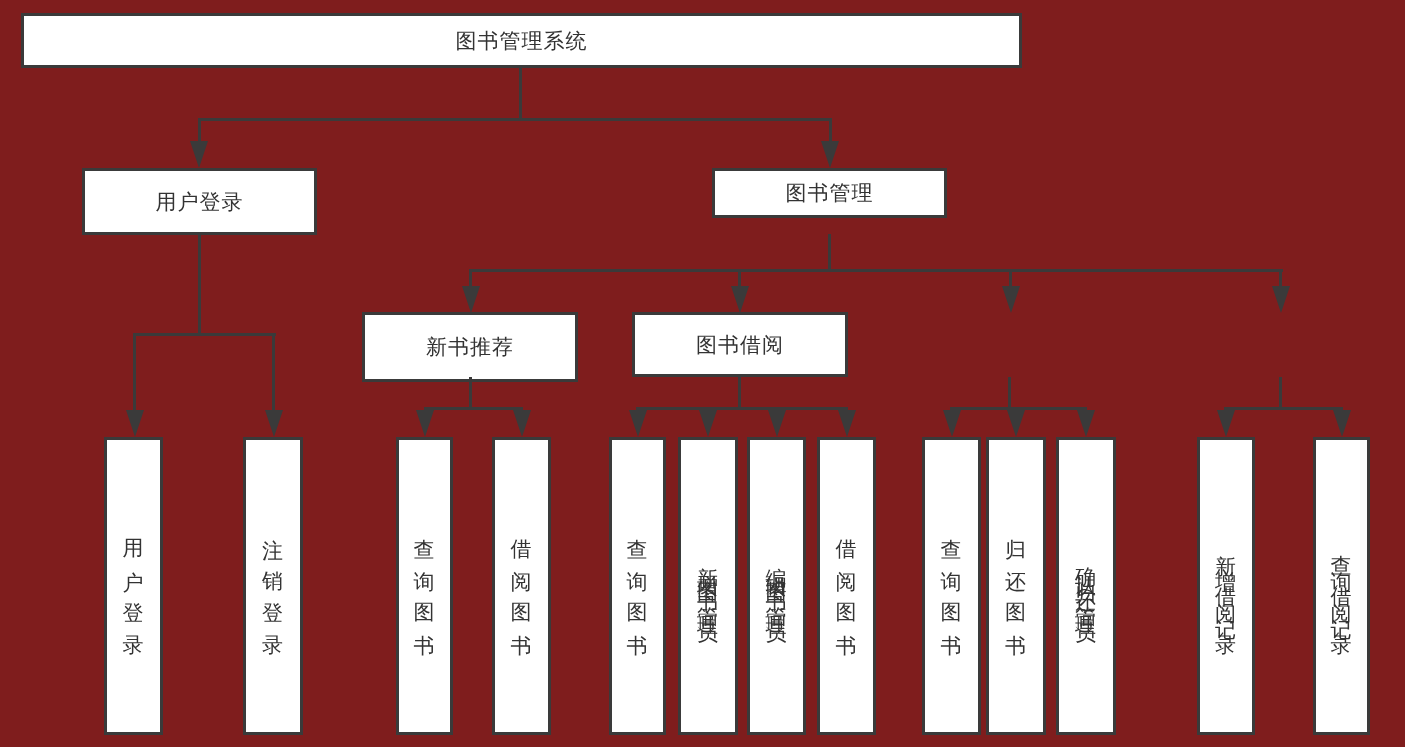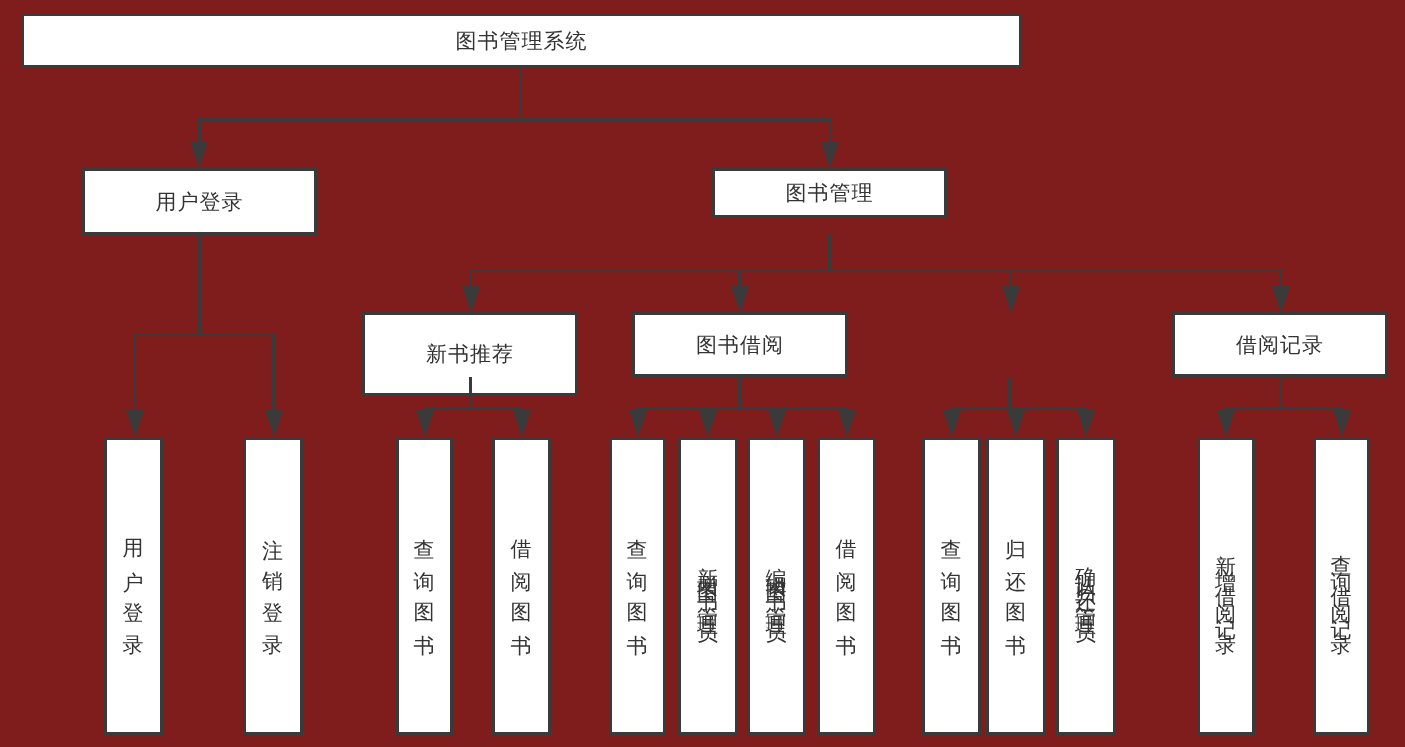--- a/index.html
+++ b/index.html
@@ -88,28 +88,25 @@
   <div class="hline" style="left:469px;top:269px;width:814px;"></div>
   <div class="vline" style="left:469px;top:269px;height:22px;"></div>
   <div class="ah" style="left:462px;top:286px;"></div>
   <div class="vline" style="left:738px;top:269px;height:22px;"></div>
   <div class="ah" style="left:731px;top:286px;"></div>
   <div class="vline" style="left:1009px;top:269px;height:22px;"></div>
   <div class="ah" style="left:1002px;top:286px;"></div>
   <div class="vline" style="left:1279px;top:269px;height:22px;"></div>
   <div class="ah" style="left:1272px;top:286px;"></div>
 
-  <div class="box" style="left:362px;top:312px;width:216px;height:84px;">
+  <div class="box" style="left:362px;top:312px;width:216px;height:70px;">
     <span>新书推荐</span>
   </div>
   <div class="box" style="left:632px;top:312px;width:216px;height:65px;">
     <span>图书借阅</span>
-  </div>
-  <div class="box" style="left:1172px;top:312px;width:216px;height:65px;">
-    <span>借阅记录</span>
   </div>
 
   <div class="vline" style="left:469px;top:377px;height:33px;"></div>
   <div class="hline" style="left:424px;top:407px;width:99px;"></div>
   <div class="ah" style="left:416px;top:410px;"></div>
   <div class="ah" style="left:513px;top:410px;"></div>
 
   <div class="vline" style="left:738px;top:377px;height:33px;"></div>
   <div class="hline" style="left:636px;top:407px;width:212px;"></div>
   <div class="ah" style="left:629px;top:410px;"></div>

